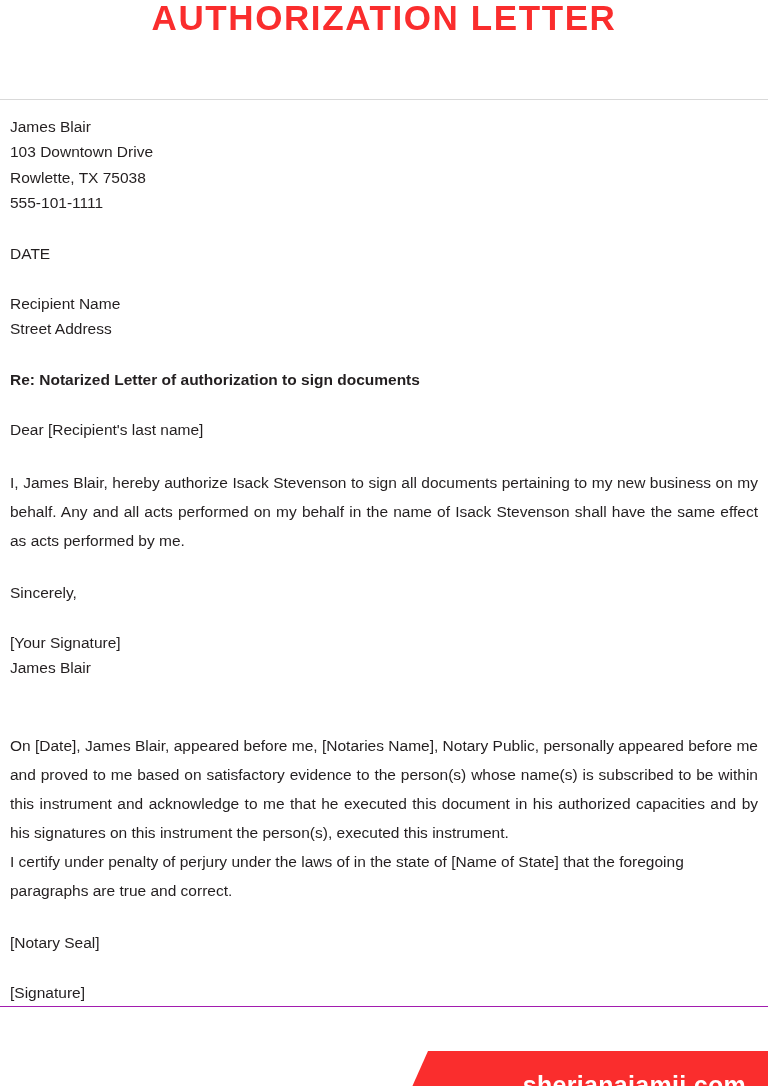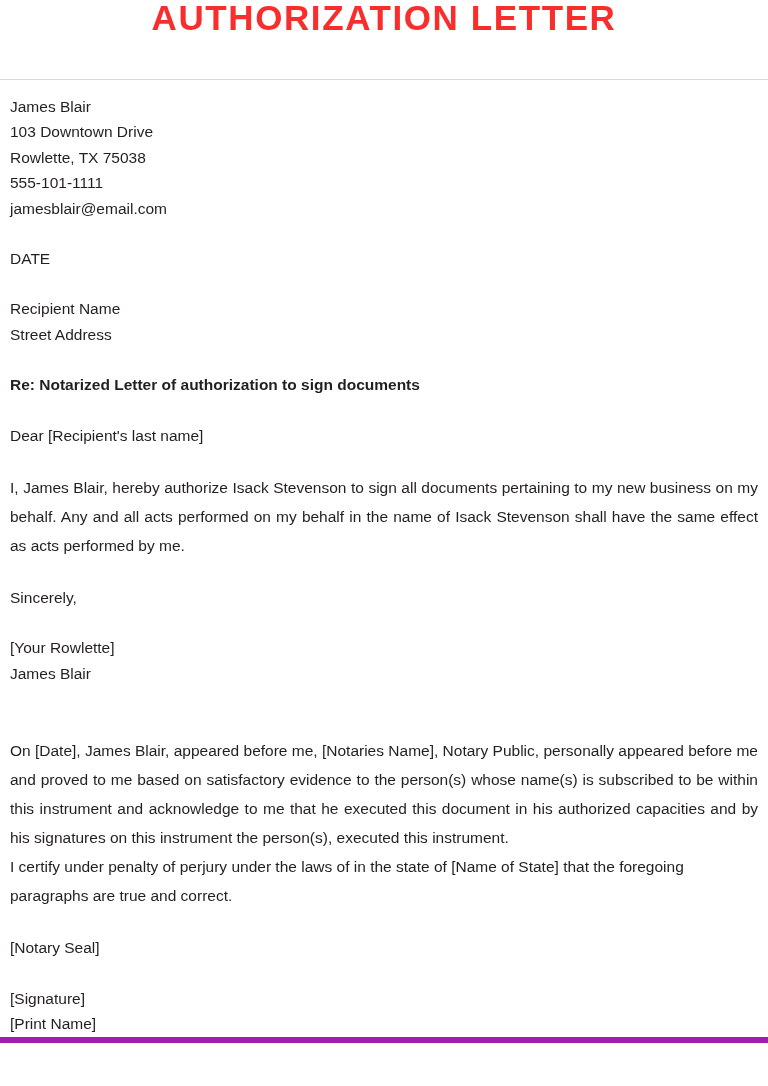--- a/index.html
+++ b/index.html
@@ -38,24 +38,25 @@
     letter-spacing: 1.6px;
     color: #fa2d2d;
     text-align: center;
     line-height: 1;
     font-family: "Liberation Sans", sans-serif;
   }
   
   .letter {
     flex: 1 1 auto;
     border-top: 1px solid #d9d9d9;
-    border-bottom: 6px solid #a21caf;
+    border-bottom: 1px solid #a21caf;
     padding: 14px 10px 0 10px;
     box-sizing: border-box;
     position: relative;
+    margin-top: 20px;
   }
   .line {
     font-size: 15.5px;
     line-height: 25.4px;
     color: #231f20;
   }
   .blank {
     height: 25px;
   }
   .bold {
@@ -109,21 +110,20 @@
   <div class="header">
     <div class="header-title">AUTHORIZATION LETTER</div>
   </div>
 
   <div class="letter">
 
     <div class="line">James Blair</div>
     <div class="line">103 Downtown Drive</div>
     <div class="line">Rowlette, TX 75038</div>
     <div class="line">555-101-1111</div>
-    <div class="line">jamesblair@email.com</div>
 
     <div class="blank"></div>
 
     <div class="line">DATE</div>
 
     <div class="blank"></div>
 
     <div class="line">Recipient Name</div>
     <div class="line">Street Address</div>
 
@@ -138,37 +138,36 @@
     <div class="blank"></div>
 
     <div class="para">I, James Blair, hereby authorize Isack Stevenson to sign all documents pertaining to my new business on my behalf. Any and all acts performed on my behalf in the name of Isack Stevenson shall have the same effect as acts performed by me.</div>
 
     <div class="blank"></div>
 
     <div class="line">Sincerely,</div>
 
     <div class="blank"></div>
 
-    <div class="line">[Your Rowlette]</div>
+    <div class="line">[Your Signature]</div>
     <div class="line">James Blair</div>
 
     <div class="blank"></div>
     <div class="blank"></div>
 
     <div class="para">On [Date], James Blair, appeared before me, [Notaries Name], Notary Public, personally appeared before me and proved to me based on satisfactory evidence to the person(s) whose name(s) is subscribed to be within this instrument and acknowledge to me that he executed this document in his authorized capacities and by his signatures on this instrument the person(s), executed this instrument.</div>
     <div class="para para-last-left">I certify under penalty of perjury under the laws of in the state of [Name of State] that the foregoing paragraphs are true and correct.</div>
 
     <div class="blank"></div>
 
     <div class="line">[Notary Seal]</div>
 
     <div class="blank"></div>
 
     <div class="line">[Signature]</div>
-    <div class="line">[Print Name]</div>
 
   </div>
 
   <div class="footer">
     <div class="footer-white-wedge"></div>
     <div class="footer-brand">sherianajamii.com</div>
   </div>
 
 </div>
 

